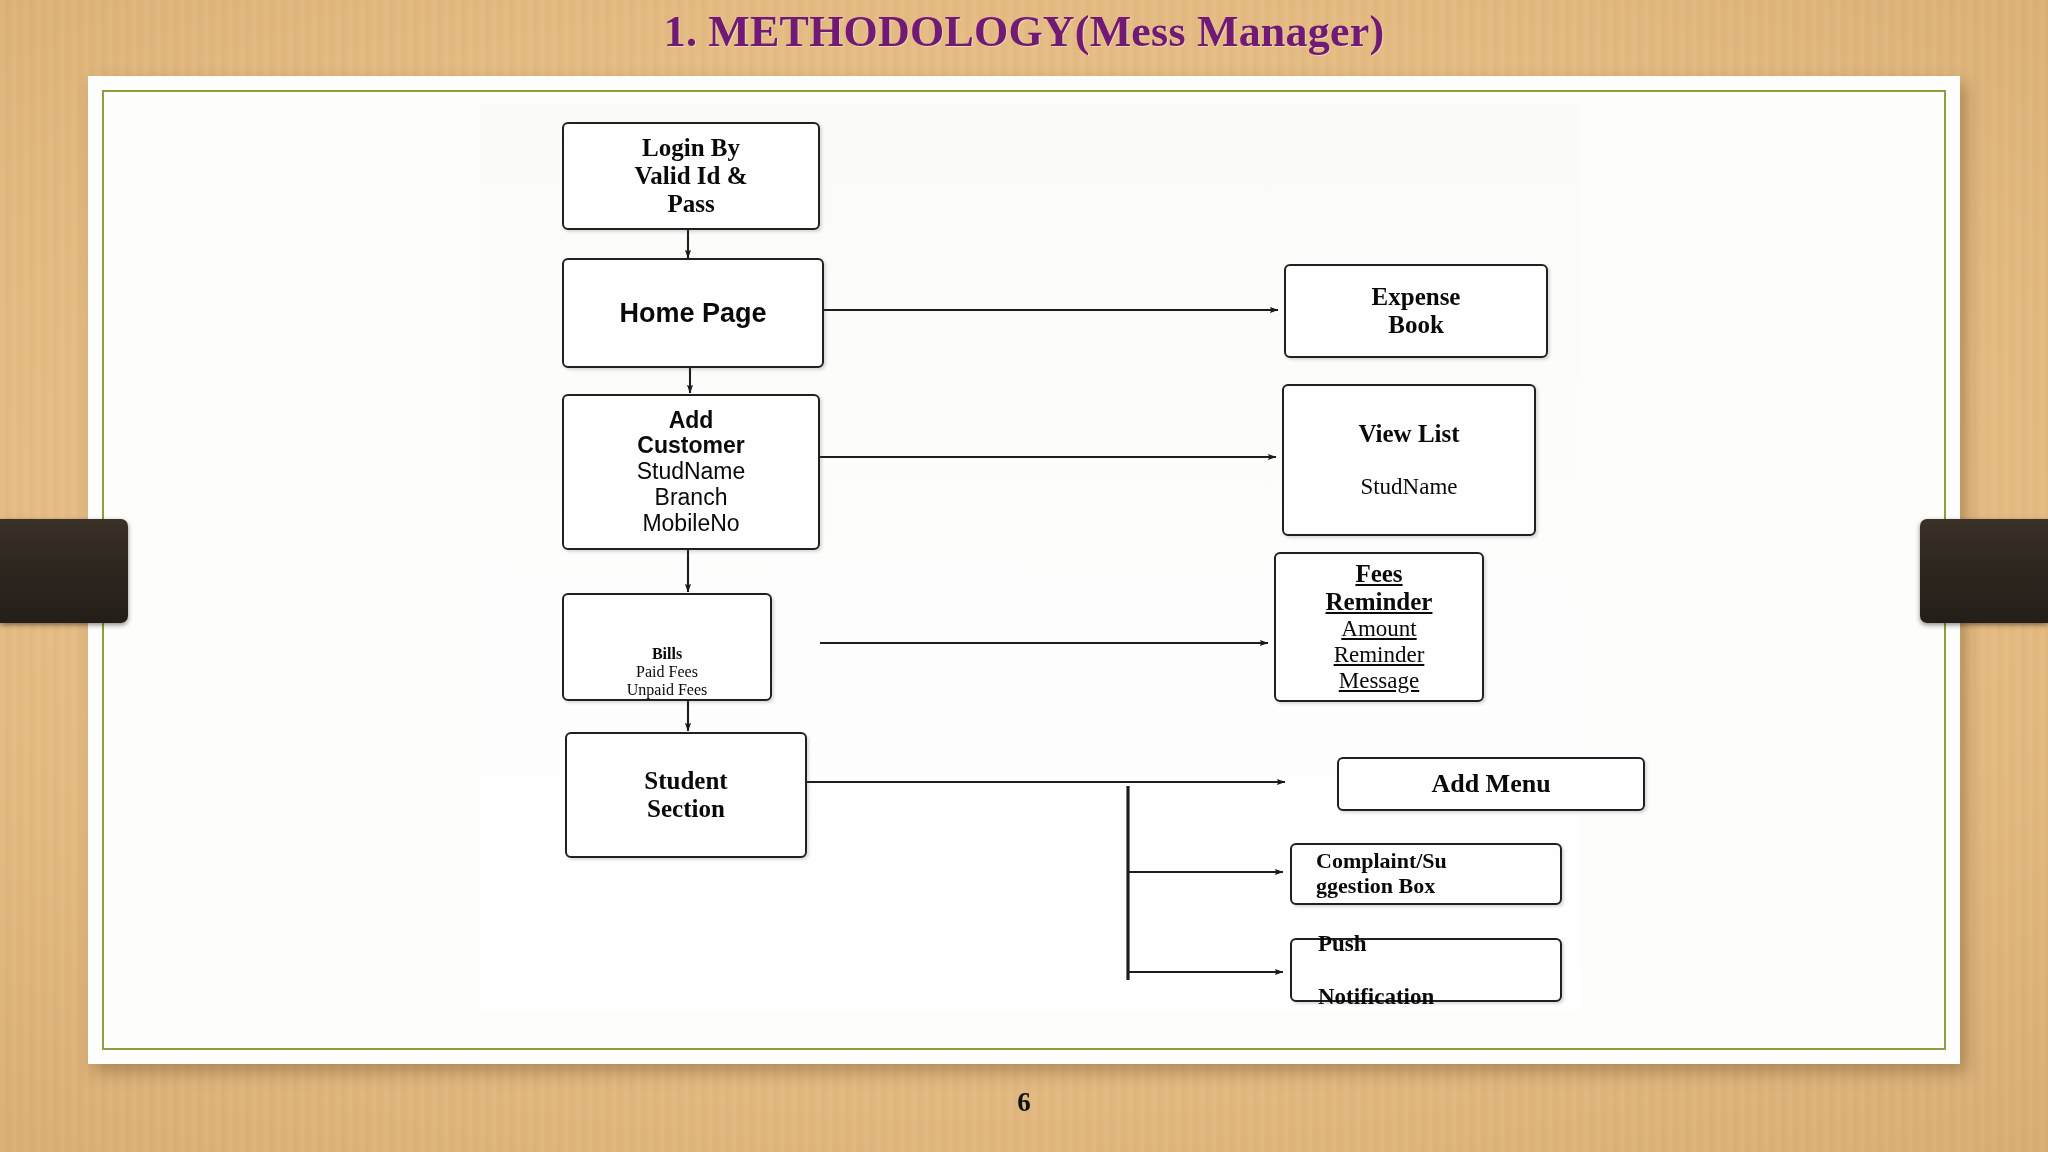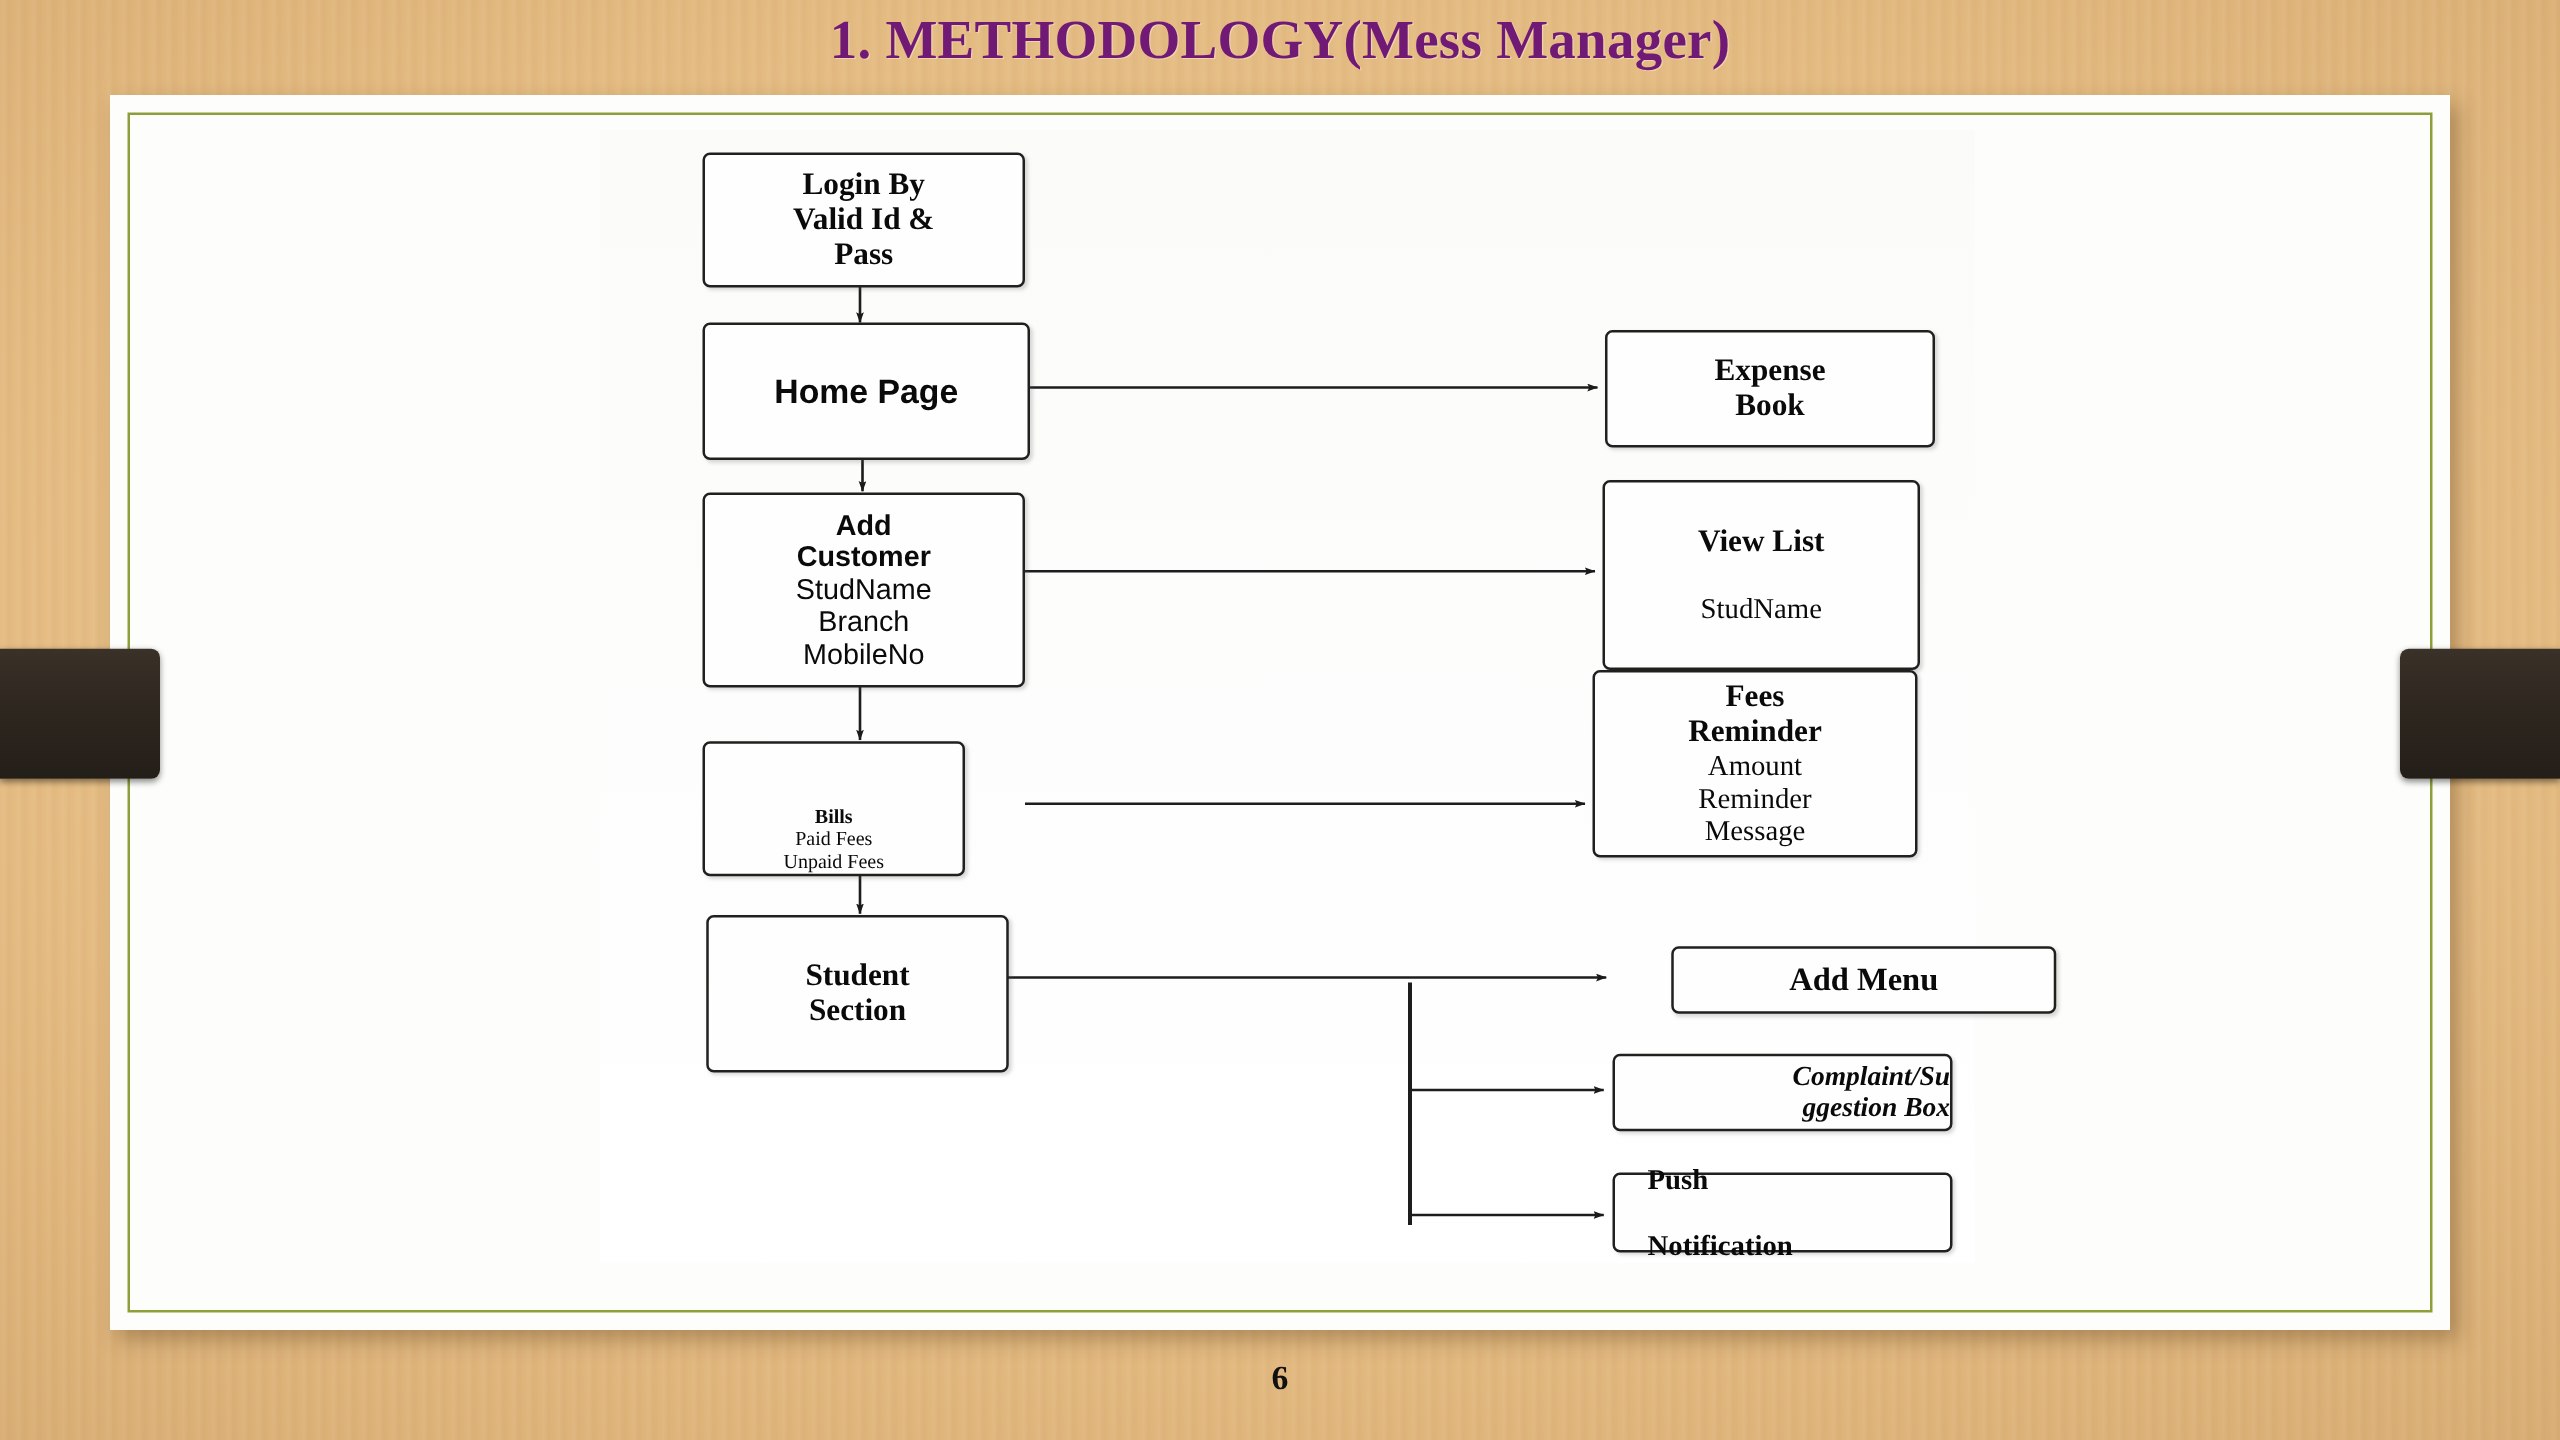--- a/index.html
+++ b/index.html
@@ -203,33 +203,33 @@
 <div class="node serif" style="left:1284px;top:264px;width:264px;height:94px;font-size:25px;">
   <div class="hd">Expense</div>
   <div class="hd">Book</div>
 </div>
 
 <div class="node serif" style="left:1282px;top:384px;width:254px;height:152px;font-size:25px;">
   <div class="hd" style="margin-bottom:26px;">View List</div>
   <div class="ln" style="font-size:23px;">StudName</div>
 </div>
 
-<div class="node serif" style="left:1274px;top:536px;width:260px;height:150px;font-size:23px;">
+<div class="node serif" style="left:1274px;top:552px;width:210px;height:150px;font-size:23px;text-decoration:underline;">
   <div class="hd" style="font-size:25px;">Fees</div>
   <div class="hd" style="font-size:25px;">Reminder</div>
   <div class="ln">Amount</div>
   <div class="ln">Reminder</div>
   <div class="ln">Message</div>
 </div>
 
 <div class="node serif" style="left:1337px;top:757px;width:308px;height:54px;font-size:26px;">
   <div class="hd">Add Menu</div>
 </div>
 
-<div class="node serif" style="left:1290px;top:843px;width:272px;height:62px;font-size:22px;align-items:flex-end;padding-left:24px;font-style:italic;">
+<div class="node serif" style="left:1290px;top:843px;width:272px;height:62px;font-size:22px;align-items:flex-start;padding-left:24px;">
   <div class="hd">Complaint/Su</div>
   <div class="hd">ggestion Box</div>
 </div>
 
 <div class="node serif" style="left:1290px;top:938px;width:272px;height:64px;font-size:23px;align-items:flex-start;padding-left:26px;gap:27px;">
   <div class="hd">Push</div>
   <div class="hd">Notification</div>
 </div>
 
 <div id="page-number">6</div>

